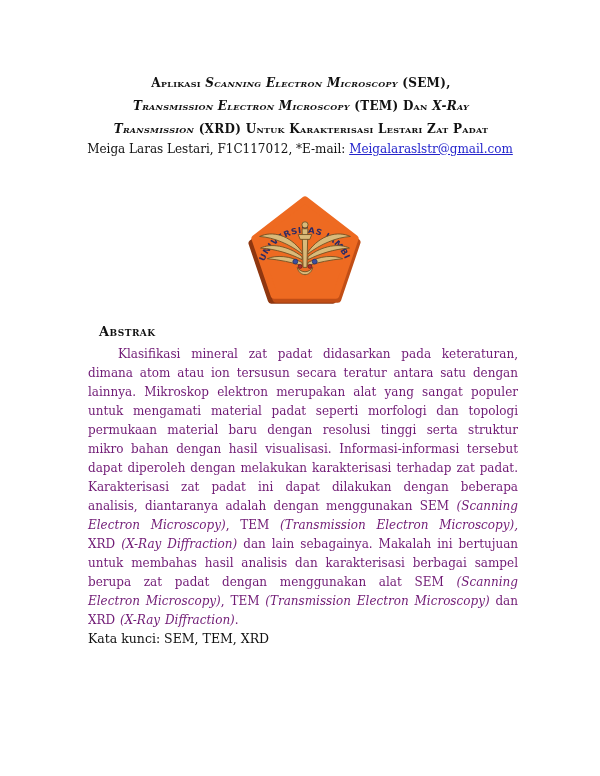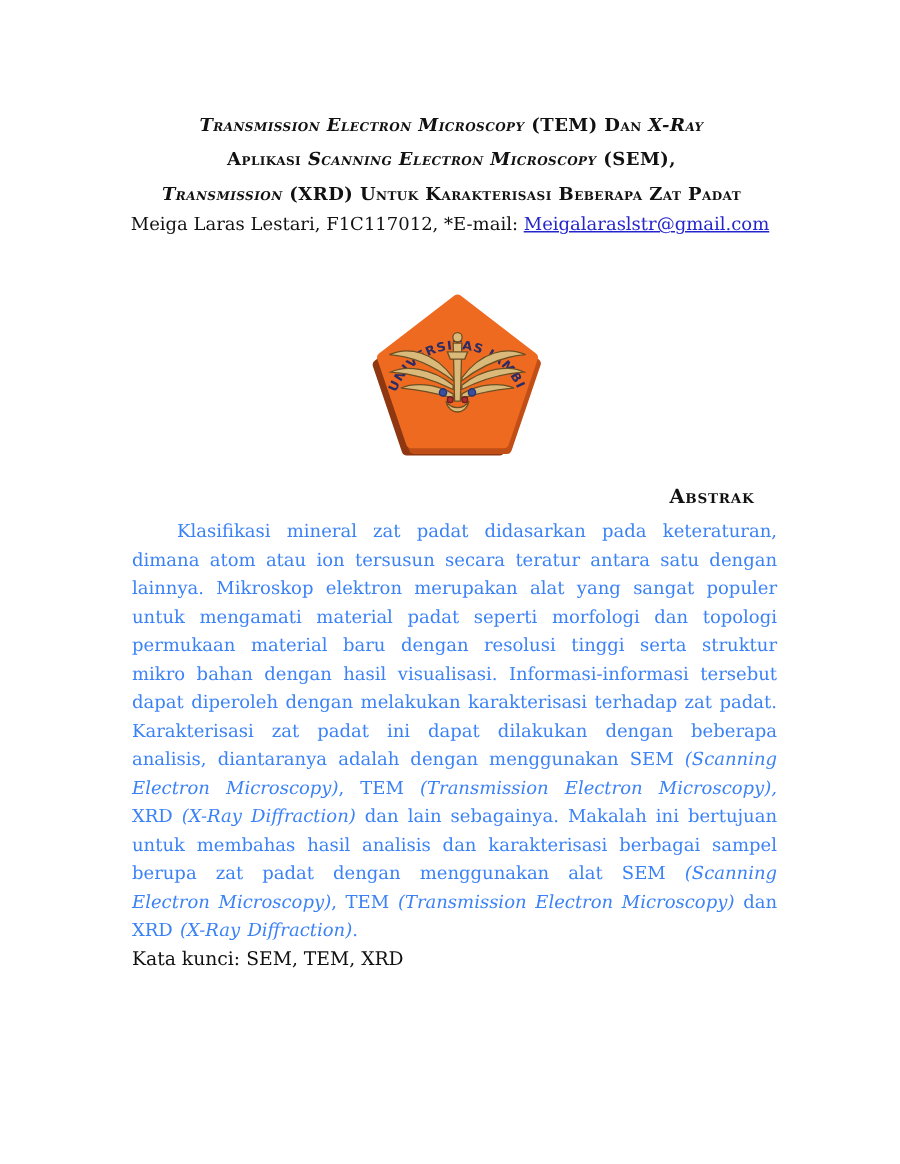--- a/index.html
+++ b/index.html
@@ -19,45 +19,45 @@
   .author-line{
     position:absolute;top:142px;left:0;width:600px;text-align:center;
     font-size:12px;color:#111111;
   }
   .link{color:#2424CC;text-decoration:underline;cursor:pointer;}
 
   .logo{position:absolute;top:192px;left:247px;width:116px;height:116px;}
   .logo svg{width:100%;height:100%;display:block;}
 
   .abstract-heading{
-    position:absolute;top:324px;left:71px;width:432px;text-align:right;
+    position:absolute;top:324px;left:99px;width:432px;text-align:left;
     font-weight:bold;font-size:13px;font-variant:small-caps;letter-spacing:0.5px;color:#111111;
   }
 
   .abstract-paragraph{
     position:absolute;top:345px;left:88px;width:430px;
     font-size:12px;line-height:19px;text-align:justify;text-indent:30px;
-    color:#3b82f6;word-spacing:1px;
+    color:#701a75;word-spacing:1px;
   }
   .i{font-style:italic;}
   .b{font-weight:normal;}
 
   .keywords{
     position:absolute;top:631px;left:88px;width:430px;font-size:12.5px;color:#111111;
   }
 </style>
 </head>
 <body>
 
 <div class="page">
 
   <div class="title-block" id="title-block">
+      <div class="title-line"><span>Aplikasi </span><span class="i">Scanning Electron Microscopy</span><span> (SEM),</span></div>
       <div class="title-line"><span class="i">Transmission Electron Microscopy</span><span> (TEM) Dan </span><span class="i">X-Ray</span></div>
-      <div class="title-line"><span>Aplikasi </span><span class="i">Scanning Electron Microscopy</span><span> (SEM),</span></div>
-      <div class="title-line"><span class="i">Transmission</span><span> (XRD) Untuk Karakterisasi Beberapa Zat Padat</span></div>
+      <div class="title-line"><span class="i">Transmission</span><span> (XRD) Untuk Karakterisasi Lestari Zat Padat</span></div>
     </div>
 
   <div class="author-line" id="author-line"><span>Meiga Laras Lestari, F1C117012, *E-mail: </span><a class="link" href="#">Meigalaraslstr@gmail.com</a></div>
 
   <div class="logo">
     <svg viewBox="0 0 120 120" xmlns="http://www.w3.org/2000/svg">
       <g>
         <polygon points="60,8 112,48 92,107 28,107 8,48" fill="#8F3710" stroke="#8F3710" stroke-width="7" stroke-linejoin="round" transform="translate(-3,5)"></polygon>
         <polygon points="60,8 112,48 92,107 28,107 8,48" fill="#C14E16" stroke="#C14E16" stroke-width="7" stroke-linejoin="round" transform="translate(2,4)"></polygon>
         <polygon points="60,8 112,48 92,107 28,107 8,48" fill="#EE6A21" stroke="#EE6A21" stroke-width="7" stroke-linejoin="round"></polygon>

